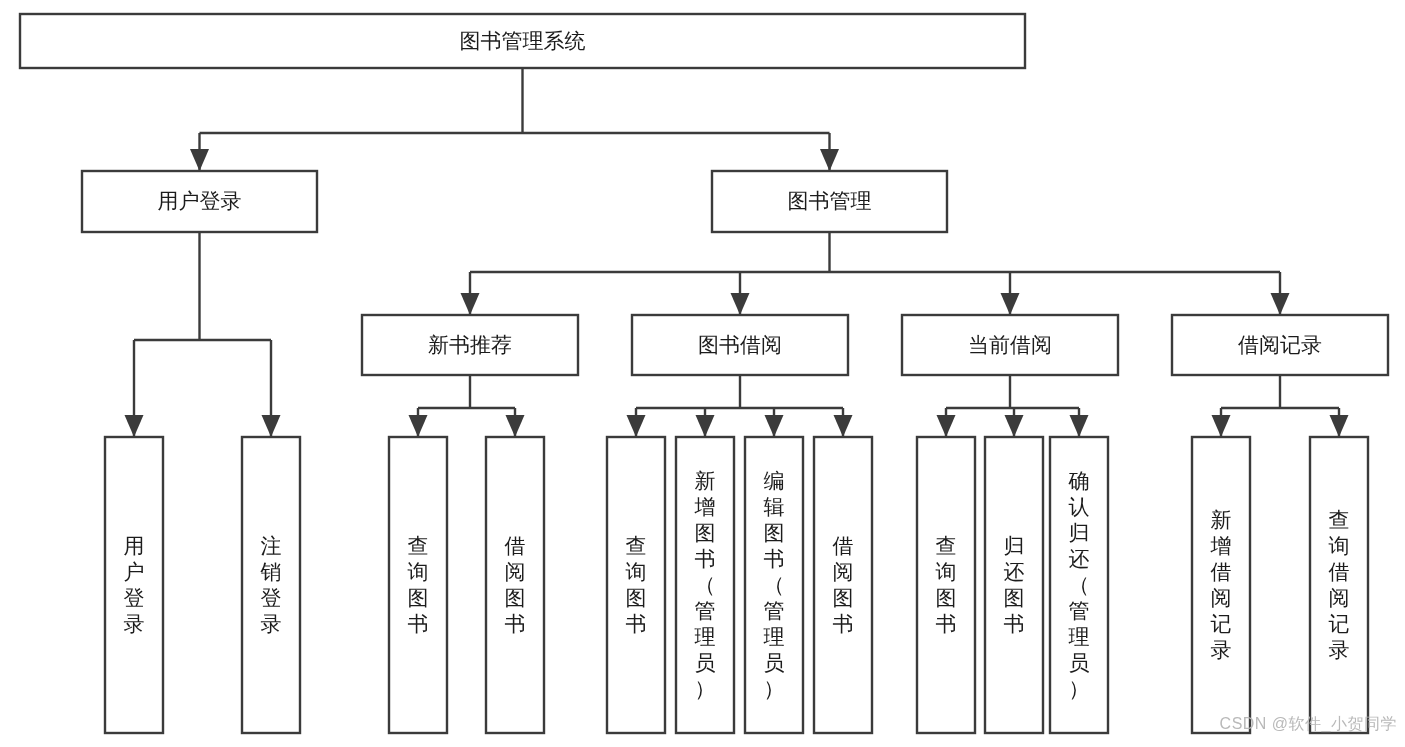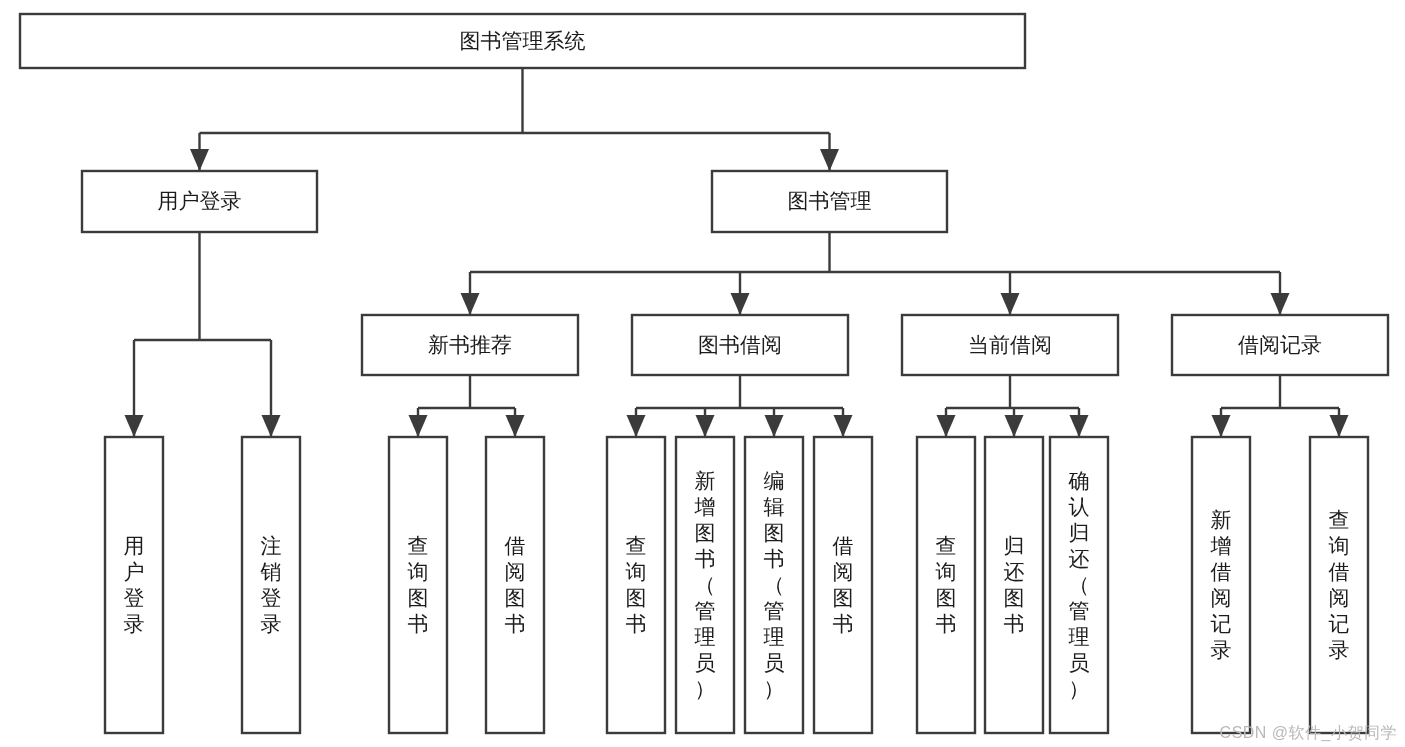--- a/index.html
+++ b/index.html
@@ -51,21 +51,21 @@
   }
   .node-label-v {
     font-family: "Liberation Sans", "DejaVu Sans", sans-serif;
     font-size: 21px;
     fill: #1c1c1c;
     text-anchor: middle;
   }
   .watermark-text {
     position: absolute;
     right: 8px;
-    bottom: 3px;
+    bottom: 12px;
     font-family: "Liberation Sans", "DejaVu Sans", sans-serif;
     font-size: 16px;
     color: #b9b9b9;
     white-space: nowrap;
     letter-spacing: 0.5px;
     user-select: none;
   }
 </style>
 </head>
 <body>

